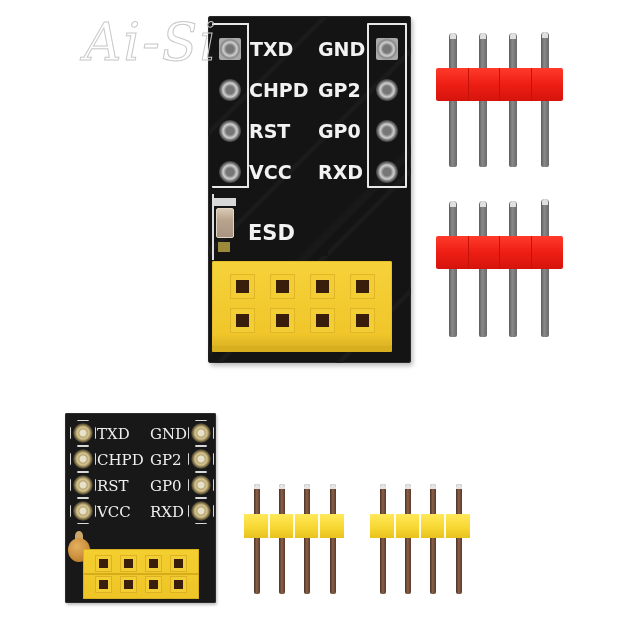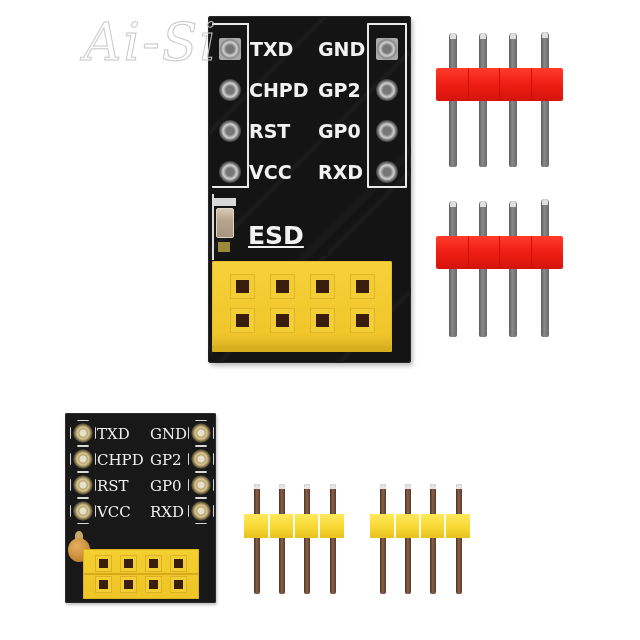--- a/index.html
+++ b/index.html
@@ -54,21 +54,21 @@
       position: absolute; left: 4px; top: 14px; width: 18px; height: 30px;
       background: linear-gradient(#d8c8b4, #b8a48e 40%, #a89482); border-radius: 2px;
       border: 1px solid #e0d4c4;
     }
     .smd-left .pad1 { position: absolute; left: 2px; top: 4px; width: 22px; height: 8px; background: #d8d8d8; }
     .smd-left .pad2 { position: absolute; left: 6px; top: 48px; width: 12px; height: 10px; background: #9a8a3a; }
     .smd-left .line { position: absolute; left: 0; top: 0; width: 2px; height: 66px; background: #ddd; }
 
     .esd-label {
       position: absolute; left: 40px; top: 205px; color: #f2f2f2;
-      font-weight: bold; font-size: 25px; text-decoration: underline;
+      font-weight: bold; font-size: 21px;
     }
 
     .socket-main {
       position: absolute; left: 4px; top: 245px; width: 180px; height: 91px;
       background: linear-gradient(#f6d23a, #f0c62a 80%, #d4ac20);
       border-radius: 2px; box-shadow: inset 0 -6px 0 #d6ae1e, inset 0 0 0 1px #e6bd2a;
       display: grid; grid-template-columns: repeat(4, 1fr); grid-template-rows: 1fr 1fr;
       padding: 8px 10px 14px 10px;
     }
     .socket-cell {

